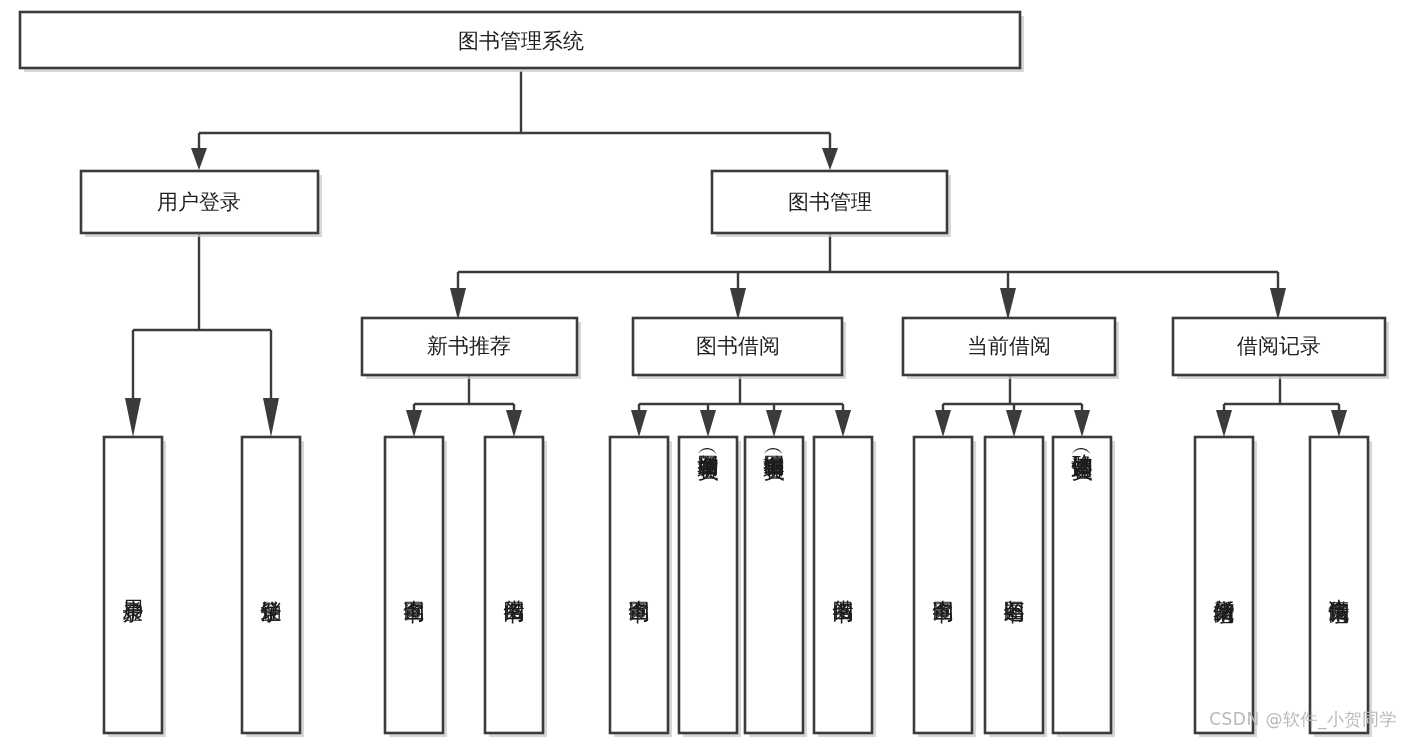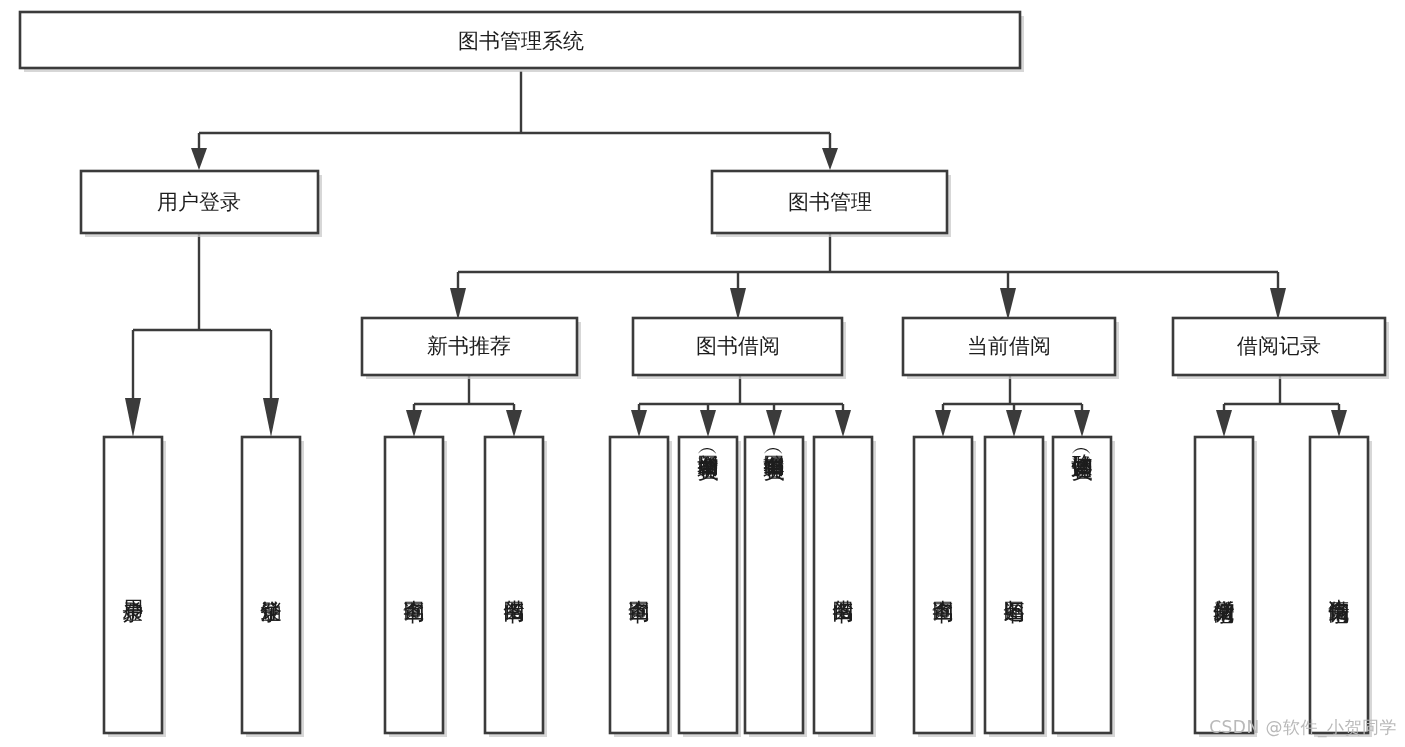--- a/index.html
+++ b/index.html
@@ -63,21 +63,21 @@
     writing-mode: vertical-rl;
     text-orientation: upright;
     font-size: 21px;
     color: #1d1d1d;
     letter-spacing: 1px;
     text-align: center;
   }
   #watermark {
     position: absolute;
     right: 8px;
-    bottom: 8px;
+    bottom: 16px;
     font-family: "DejaVu Sans", "Liberation Sans", sans-serif;
     font-size: 17px;
     color: #b9b9b9;
     letter-spacing: 0.5px;
     white-space: nowrap;
     pointer-events: none;
   }
 </style>
 </head>
 <body>

